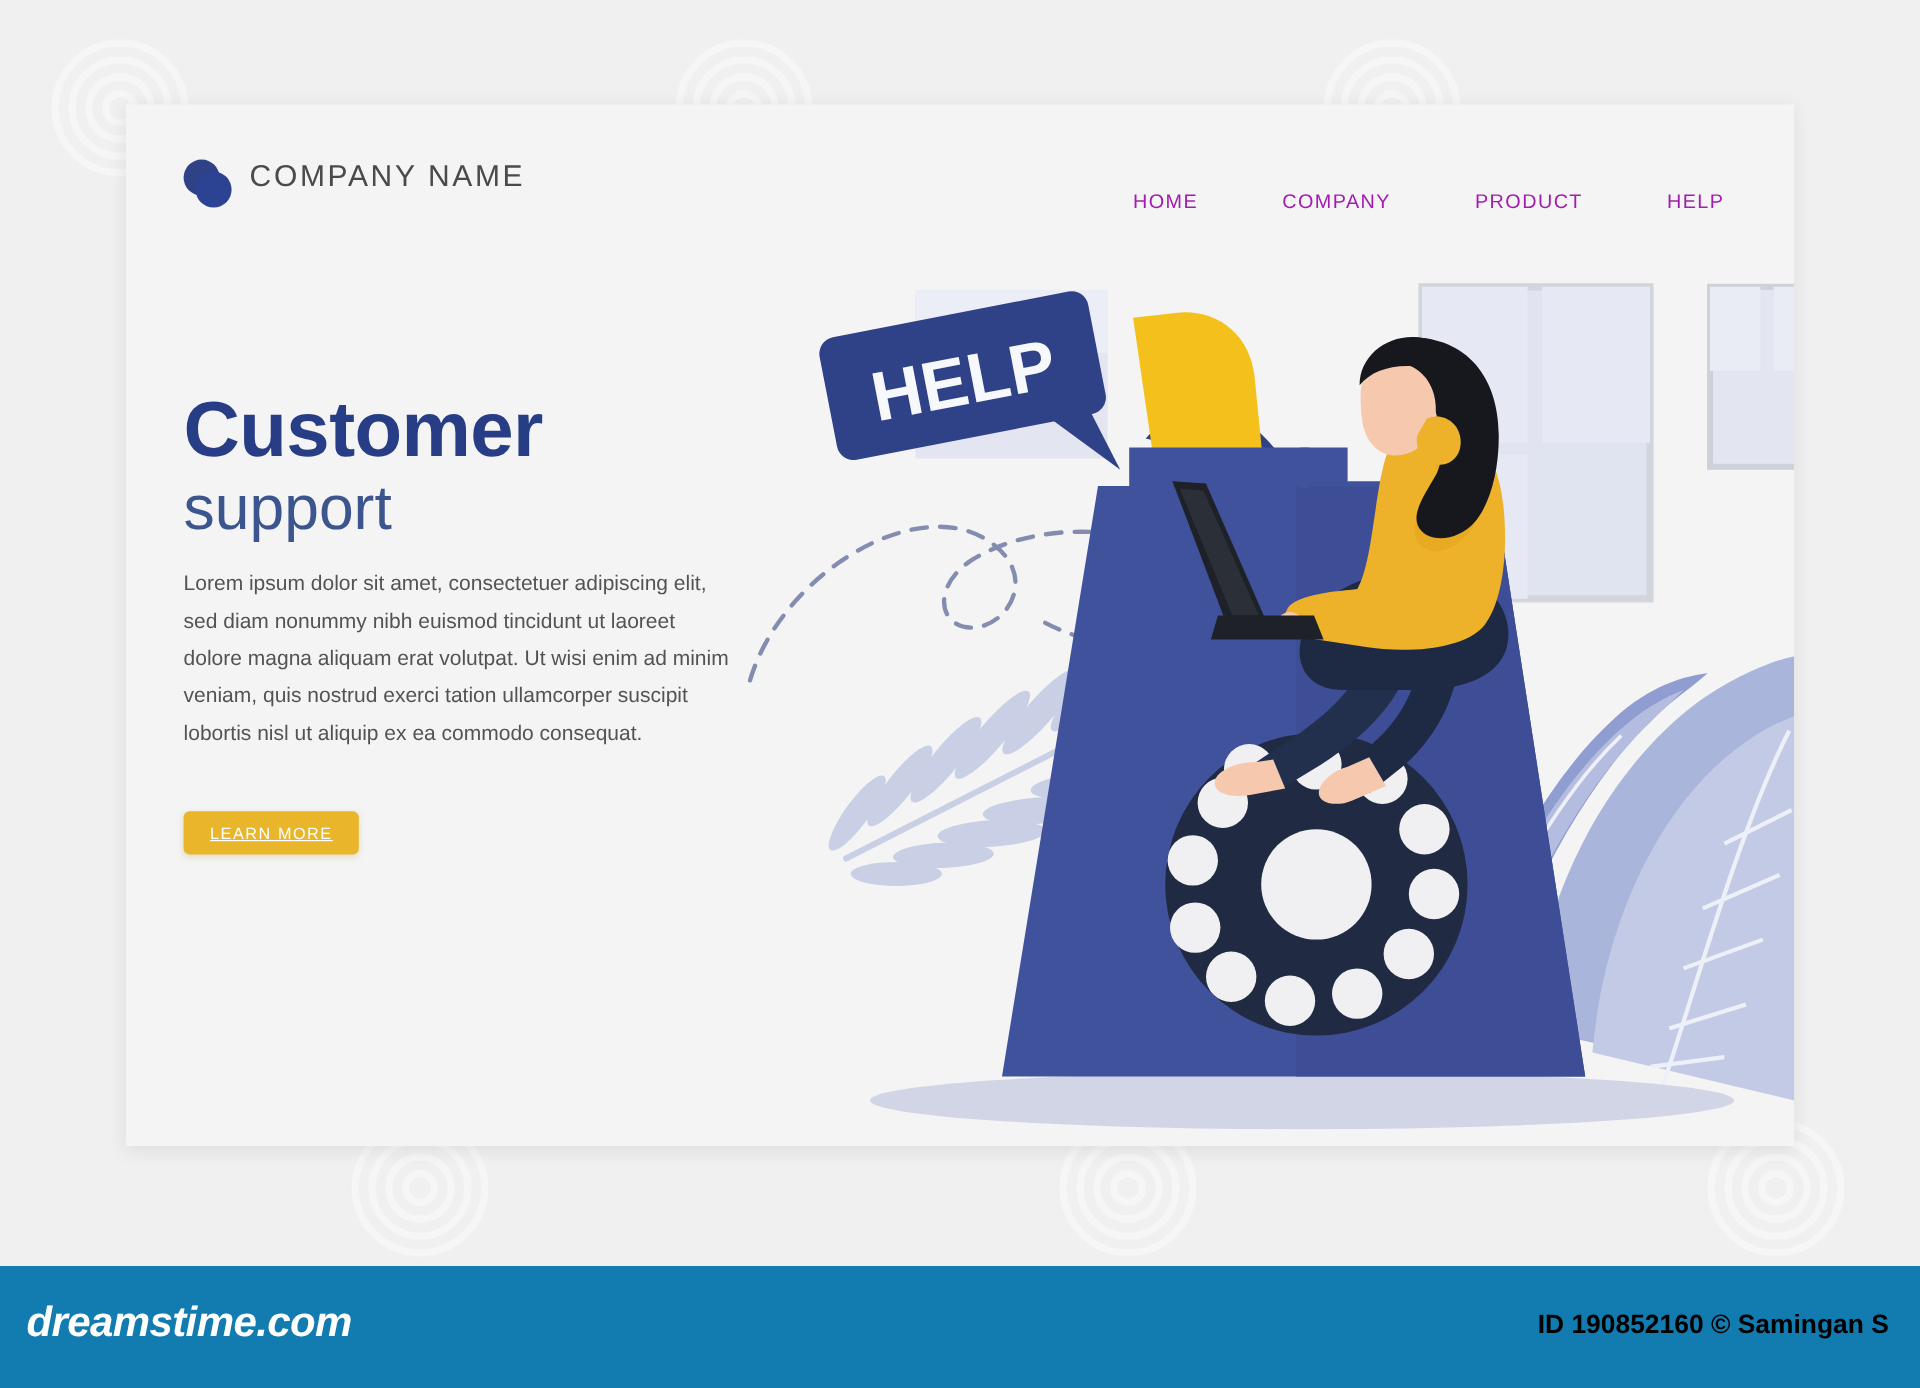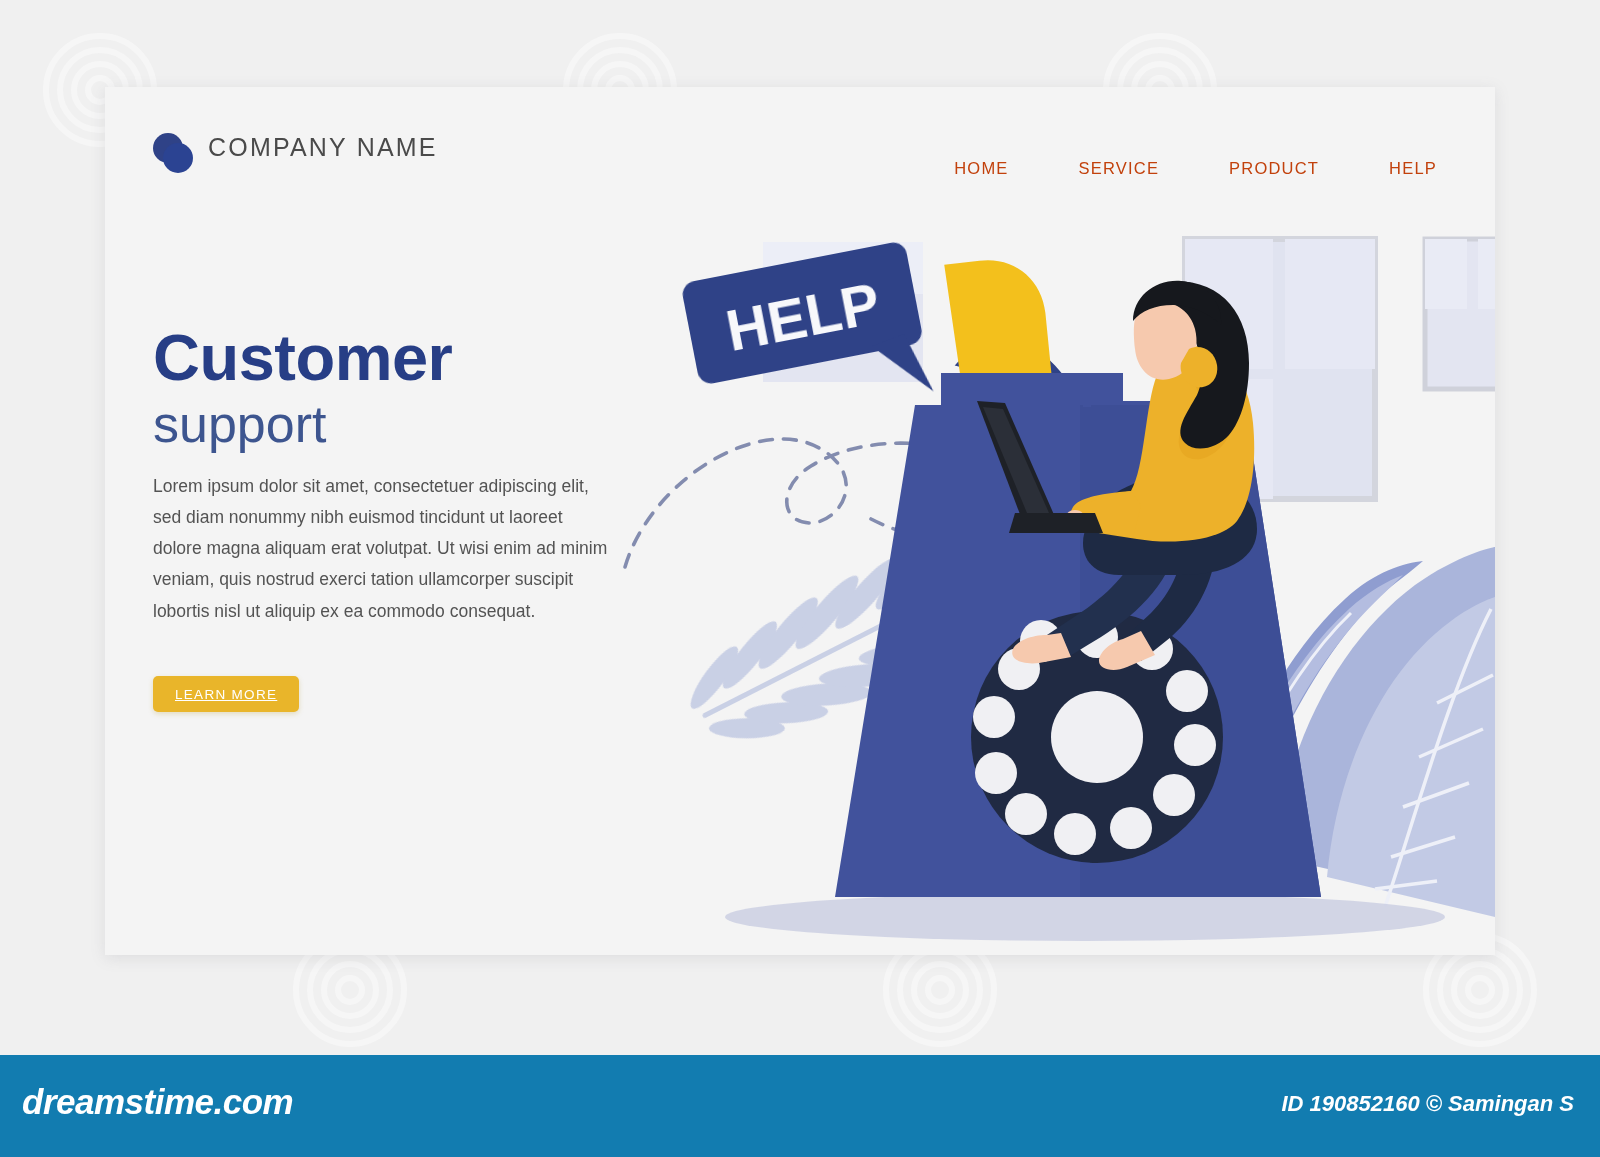--- a/index.html
+++ b/index.html
@@ -39,21 +39,21 @@
   }
   #brand-name {
     margin-left:11px; font-size:25px; letter-spacing:2.2px;
     color:#4a4a4a; font-weight:400; white-space:nowrap;
   }
   #main-nav {
     position:absolute; right:58px; top:72px;
     display:flex; gap:70px; align-items:center;
   }
   #main-nav a {
-    font-size:16.5px; letter-spacing:1.2px; color:#c2410c;
+    font-size:16.5px; letter-spacing:1.2px; color:#a21caf;
     text-decoration:none; white-space:nowrap;
   }
 
   
   #hero-copy { position:absolute; left:48px; top:238px; width:505px; }
   #hero-title-main {
     font-size:65px; font-weight:700; color:#273e86;
     line-height:1.0; letter-spacing:-.5px;
   }
   #hero-title-sub {
@@ -87,21 +87,21 @@
     position:absolute; left:0; bottom:0; width:1600px; height:102px;
     background:#127cb0;
   }
   #stock-logo {
     position:absolute; left:22px; top:27px;
     color:#ffffff; font-size:35px; font-weight:700;
     font-style:italic; letter-spacing:-.5px;
   }
   #stock-credit {
     position:absolute; right:26px; top:36px;
-    color:#ffffff; font-size:22px; font-weight:700; white-space:nowrap;font-style:italic;
+    color:#000000; font-size:22px; font-weight:700; white-space:nowrap;
   }
 </style>
 </head>
 <body>
 
 <div class="wm" style="left:40px;  top:30px;">
   <svg width="120" height="120" viewBox="0 0 120 120">
       <g fill="none" stroke="#ffffff" stroke-width="6" opacity=".75">
         <circle cx="60" cy="60" r="12"></circle>
         <circle cx="60" cy="60" r="26"></circle>
@@ -168,21 +168,21 @@
     <div id="brand">
       <span id="brand-mark">
         <span class="c1"></span>
           <span class="c2"></span>
       </span>
       <span id="brand-name">COMPANY NAME</span>
     </div>
 
     <nav id="main-nav">
       <a href="#">HOME</a>
-      <a href="#">SERVICE</a>
+      <a href="#">COMPANY</a>
       <a href="#">PRODUCT</a>
       <a href="#">HELP</a>
     </nav>
   </div>
 
   <div id="hero-copy">
     <div id="hero-title-main">Customer</div>
     <div id="hero-title-sub">support</div>
     <p id="hero-paragraph">Lorem ipsum dolor sit amet, consectetuer adipiscing elit, sed diam nonummy nibh euismod tincidunt ut laoreet dolore magna aliquam erat volutpat. Ut wisi enim ad minim veniam, quis nostrud exerci tation ullamcorper suscipit lobortis nisl ut aliquip ex ea commodo consequat.</p>
     <button id="learn-more-button">LEARN MORE</button>

